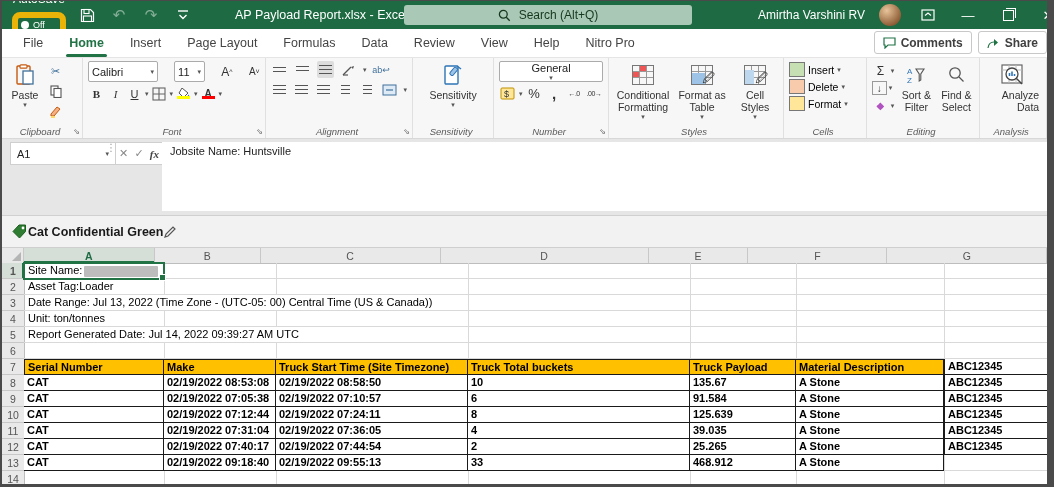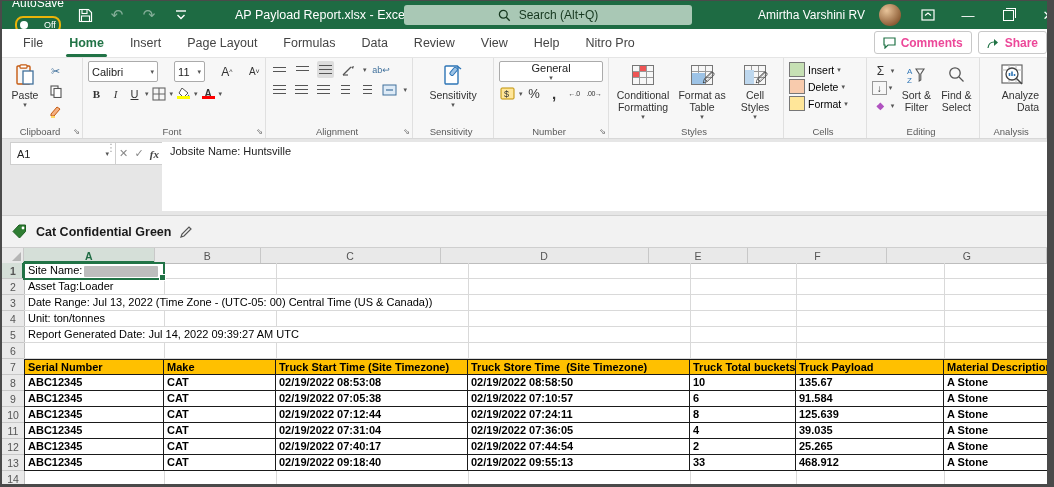--- a/index.html
+++ b/index.html
@@ -4,21 +4,21 @@
 <style>
   html,body{margin:0;padding:0;}
   body{width:1054px;height:487px;position:relative;overflow:hidden;background:#4a4a4a;
        font-family:"Liberation Sans",sans-serif;-webkit-font-smoothing:antialiased;}
   .window{position:absolute;top:1px;left:2px;right:7px;bottom:3px;background:#fff;overflow:hidden;}
 
   
   .titlebar{height:28px;background:#1E6B43;position:relative;color:#fff;font-size:12px;}
   .tb-left{position:absolute;left:10px;top:0;height:28px;display:flex;align-items:center;gap:10px;}
   .autosave{display:flex;align-items:center;gap:6px;flex-direction:column;}
-  .toggle{width:36px;height:14px;border:2px solid #eab308;border-radius:8px;display:flex;align-items:center;padding:0 3px;gap:16px;}
+  .toggle{width:36px;height:14px;border:6px solid #eab308;border-radius:8px;display:flex;align-items:center;padding:0 3px;gap:4px;}
   .toggle .knob{width:8px;height:8px;border-radius:50%;background:#fff;}
   .toggle .state{font-size:9px;color:#fff;}
   .tb-ico{width:22px;height:22px;display:flex;align-items:center;justify-content:center;}
   .dim{opacity:.45;}
   .tb-title{position:absolute;left:233px;top:0;height:28px;display:flex;align-items:center;font-size:12.5px;white-space:nowrap;}
   .searchbox{position:absolute;left:402px;top:4px;width:288px;height:20px;background:#A9C8B5;border-radius:3px;
              display:flex;align-items:center;justify-content:center;gap:8px;color:#16381F;font-size:12px;}
   .tb-right{position:absolute;right:-14px;top:0;height:28px;display:flex;align-items:center;gap:14px;}
   .avatar{width:22px;height:22px;border-radius:50%;background:radial-gradient(circle at 35% 30%,#E8C49A,#8A5A33 75%);}
   .winbtn{width:26px;height:28px;display:flex;align-items:center;justify-content:center;font-size:13px;color:#fff;}
@@ -26,26 +26,26 @@
   .restore-ico:before{content:"";position:absolute;left:2px;top:-3px;width:9px;height:9px;border-top:1px solid #fff;border-right:1px solid #fff;}
 
   
   .menubar{height:28px;background:#fff;border-bottom:1px solid #E5E5E5;position:relative;display:flex;align-items:center;}
   .tabs{display:flex;align-items:center;padding-left:8px;}
   .tab{padding:0 13px;font-size:12.5px;color:#444;height:28px;display:flex;align-items:center;position:relative;white-space:nowrap;}
   .tab.active{font-weight:bold;color:#217346;}
   .tab.active:after{content:"";position:absolute;left:10px;right:10px;bottom:0;height:3px;background:#217346;border-radius:2px;}
   .mb-right{position:absolute;right:0;top:2px;display:flex;gap:6px;}
   .pillbtn{display:flex;align-items:center;gap:5px;border:1px solid #C8C8C8;border-radius:3px;height:21px;padding:0 8px;
-           font-size:12px;font-weight:bold;color:#ec4899;background:#fff;white-space:nowrap;}
+           font-size:12px;font-weight:bold;color:#404040;background:#fff;white-space:nowrap;}
 
   
   .ribbon{height:80px;background:#F7F7F7;border-bottom:1px solid #D8D8D8;display:flex;align-items:stretch;overflow:hidden;}
   .rgroup{position:relative;padding:3px 5px 14px 5px;border-right:1px solid #E0E0E0;display:flex;gap:4px;}
-  .glabel{position:absolute;bottom:1px;left:0;right:4px;text-align:center;font-size:9.5px;color:#5A5A5A;white-space:nowrap;}
+  .glabel{position:absolute;bottom:1px;left:0;right:4px;text-align:center;font-size:9.5px;color:#5A5A5A;white-space:nowrap;font-style:italic;}
   .launcher{position:absolute;right:2px;bottom:2px;font-size:8px;color:#666;}
   .bigbtn{display:flex;flex-direction:column;align-items:center;justify-content:flex-start;width:52px;font-size:10.5px;color:#333;text-align:center;line-height:1.15;padding-top:2px;}
   .bigbtn .bicon{height:24px;display:flex;align-items:center;justify-content:center;margin-bottom:2px;}
   .chev{font-size:7px;color:#555;}
   .col{display:flex;flex-direction:column;justify-content:flex-start;gap:3px;}
   .row{display:flex;align-items:center;gap:16px;}
   .sbtn{width:17px;height:17px;display:flex;align-items:center;justify-content:center;font-size:11px;color:#333;}
   .combo{background:#fff;border:1px solid #ABABAB;border-radius:2px;font-size:11px;color:#222;display:flex;align-items:center;
          padding:0 3px;height:19px;justify-content:space-between;}
   .bars{width:13px;height:9px;background-image:linear-gradient(to bottom,#555 1.5px,transparent 1.5px);background-size:100% 4px;}
@@ -66,21 +66,21 @@
   .namebox{position:absolute;left:8px;top:3px;width:92px;height:21px;background:#fff;border:1px solid #CFCFCF;
            font-size:11px;color:#222;display:flex;align-items:center;padding:0 6px;justify-content:space-between;}
   .vdots{position:absolute;left:104px;top:6px;color:#999;font-size:10px;letter-spacing:0;line-height:5px;}
   .fxbox{position:absolute;left:113px;top:3px;width:46px;height:21px;background:#fff;border:1px solid #CFCFCF;
          display:flex;align-items:center;justify-content:space-around;font-size:11px;color:#888;}
   .fx{font-style:italic;font-family:"Liberation Serif",serif;color:#444;font-weight:bold;}
   .fcontent{position:absolute;left:160px;top:3px;right:0;bottom:4px;background:#fff;font-size:11px;color:#222;
             padding:3px 8px;}
 
   
-  .banner{height:31px;background:#F2F2F2;border-bottom:1px solid #CFCFCF;display:flex;align-items:center;gap:8px;padding-left:10px;}
+  .banner{height:31px;background:#F2F2F2;border-bottom:1px solid #CFCFCF;display:flex;align-items:center;padding-left:10px;}
   .banner .btext{font-size:12.5px;font-weight:bold;color:#1a1a1a;}
 
   
   .sheet{position:relative;height:239px;background:#fff;overflow:hidden;font-size:11px;}
   .colhdr{position:absolute;left:0;top:0;height:15px;right:0;display:flex;background:#E9E9E9;border-bottom:1px solid #BDBDBD;}
   .colhdr .cell{border-right:1px solid #C8C8C8;color:#555;font-size:10.5px;display:flex;align-items:center;justify-content:center;}
   .corner{width:22px;background:#E9E9E9;position:relative;border-right:1px solid #C8C8C8;}
   .corner:after{content:"";position:absolute;right:2px;bottom:2px;border-left:9px solid transparent;border-bottom:9px solid #B5B5B5;}
   .colA-sel{background:#D5DFD8 !important;color:#1E6B43 !important;font-weight:bold;box-shadow:inset 0 -2px 0 #217346;}
   .rowhdr{position:absolute;left:0;top:15px;width:22px;bottom:0;background:#E9E9E9;border-right:1px solid #BDBDBD;}
@@ -540,21 +540,20 @@
       <div class="vline" style="left: 942px;"></div>
       <div class="infotext" style="left: 23px; top: 15px;"><span>Site Name:</span><div class="redact"></div></div>
       <div class="infotext" style="left: 23px; top: 31px;"><span>Asset Tag:Loader</span></div>
       <div class="infotext" style="left: 23px; top: 47px;"><span>Date Range: Jul 13, 2022 (Time Zone - (UTC-05: 00) Central Time (US &amp; Canada))</span></div>
       <div class="infotext" style="left: 23px; top: 63px;"><span>Unit: ton/tonnes</span></div>
       <div class="infotext" style="left: 23px; top: 79px;"><span>Report Generated Date: Jul 14, 2022 09:39:27 AM UTC</span></div>
       <div class="xtable" style="left: 22px; top: 111px; grid-template-columns: 140px 112px 192px 222px 106px 148px 170px;">
         <div class="th first" style="background: rgb(255, 192, 0);">Serial Number</div>
         <div class="th" style="background: rgb(255, 192, 0);">Make</div>
         <div class="th" style="background: rgb(255, 192, 0);">Truck Start Time (Site Timezone)</div>
-        <div class="th" style="background: rgb(255, 192, 0);">Truck Store Time  (Site Timezone)</div>
         <div class="th" style="background: rgb(255, 192, 0);">Truck Total buckets</div>
         <div class="th" style="background: rgb(255, 192, 0);">Truck Payload</div>
         <div class="th" style="background: rgb(255, 192, 0);">Material Description</div>
         <div class="td first">ABC12345</div>
         <div class="td">CAT</div>
         <div class="td">02/19/2022 08:53:08</div>
         <div class="td">02/19/2022 08:58:50</div>
         <div class="td">10</div>
         <div class="td">135.67</div>
         <div class="td">A Stone</div>

